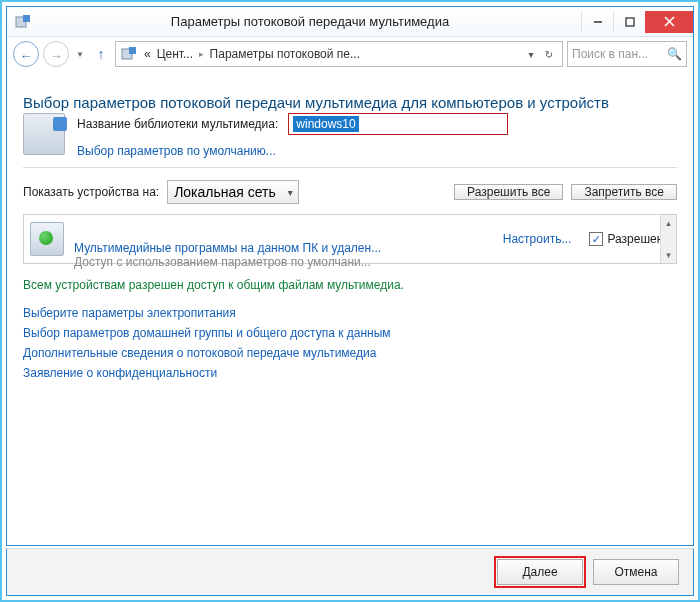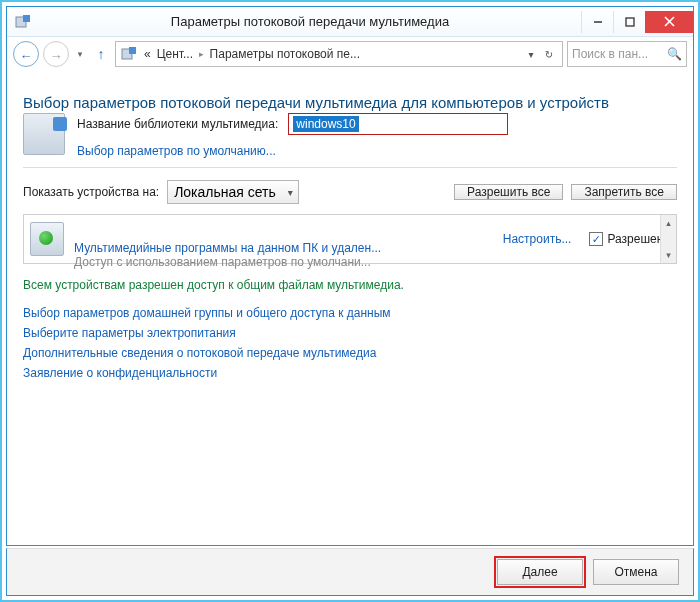--- a/index.html
+++ b/index.html
@@ -154,22 +154,22 @@
         <span class="lbl">Разрешено</span>
       </div>
       <div class="scroll">
         <span>▴</span>
         <span class="track"></span>
         <span>▾</span>
       </div>
     </div>
     <div class="status">Всем устройствам разрешен доступ к общим файлам мультимедиа.</div>
     <div class="links">
+      <span class="link">Выберите параметры электропитания</span>
       <span class="link">Выбор параметров домашней группы и общего доступа к данным</span>
-      <span class="link">Выберите параметры электропитания</span>
       <span class="link">Дополнительные сведения о потоковой передаче мультимедиа</span>
       <span class="link">Заявление о конфиденциальности</span>
     </div>
   </div>
 </div>
 <div class="footer">
   <div class="btn2 highlight">Далее</div>
   <div class="btn2">Отмена</div>
 </div>
 </div>

